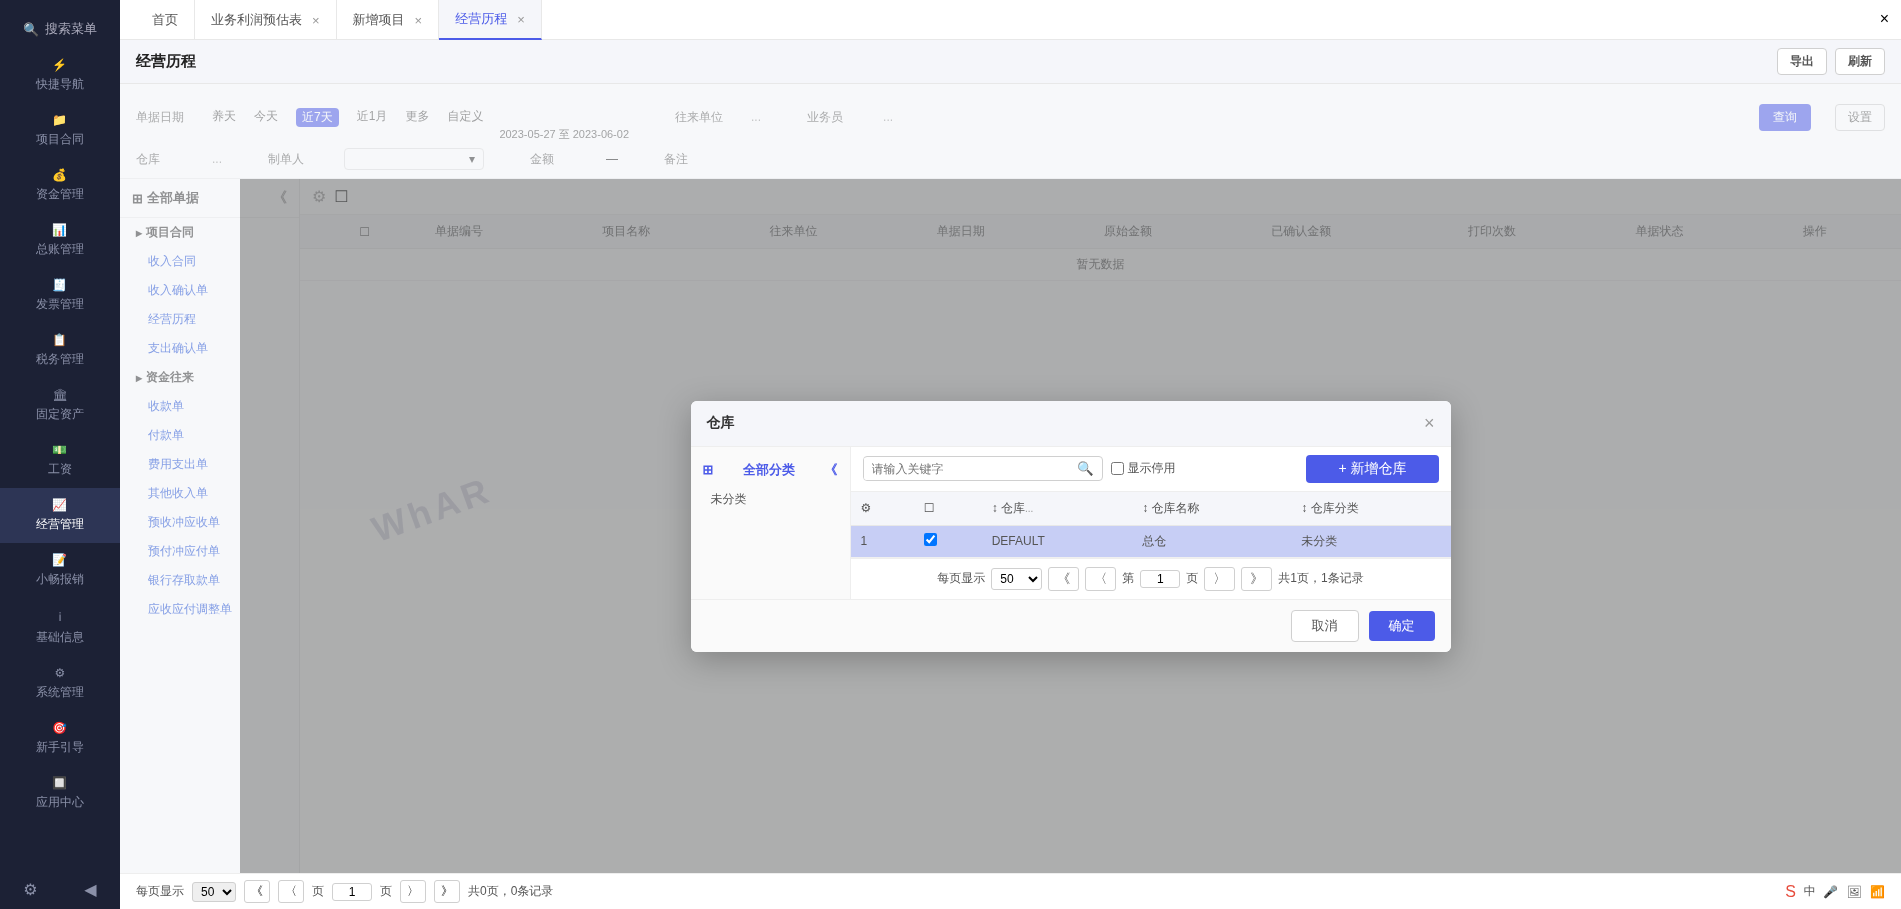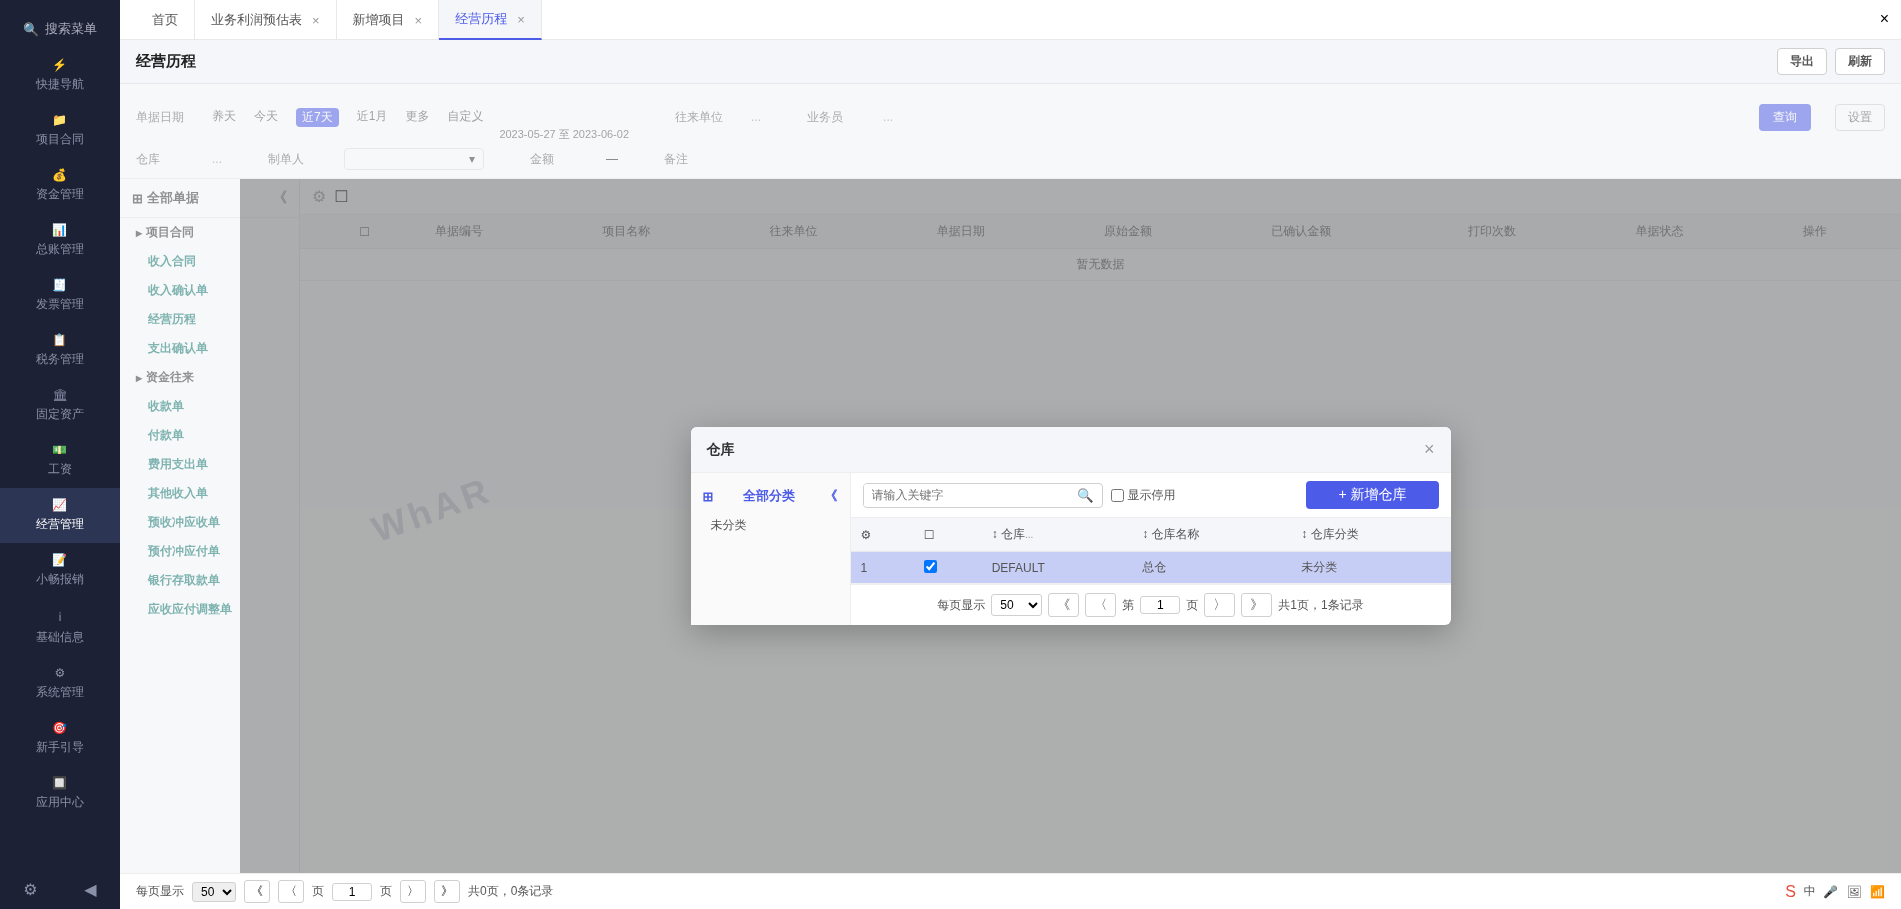--- a/index.html
+++ b/index.html
@@ -94,22 +94,22 @@
       position: absolute; left: 0; top: 0; bottom: 0; width: 180px;
       background: #fff; border-right: 1px solid #e8e8e8;
     }
     .left-panel-header {
       display: flex; align-items: center; justify-content: space-between;
       padding: 10px 12px; font-size: 13px; font-weight: bold; color: #333;
       border-bottom: 1px solid #eee;
     }
     .collapse-btn { cursor: pointer; color: #999; font-size: 14px; }
     .tree-item {
-      padding: 6px 16px; font-size: 12px; color: #0f766e; cursor: pointer;
-      display: flex; align-items: center; gap: 4px; font-weight: bold;
+      padding: 6px 16px; font-size: 12px; color: #1d4ed8; cursor: pointer;
+      display: flex; align-items: center; gap: 4px;
     }
     .tree-item.parent { font-weight: bold; color: #333; }
     .tree-item.child { padding-left: 28px; }
 
     
     .table-area {
       position: absolute; left: 180px; top: 0; right: 0; bottom: 0;
       background: #fff;
     }
     .table-toolbar {
@@ -585,20 +585,24 @@
               <span>第</span>
               <input class="modal-page-input" type="text" value="1" style="">
               <span>页</span>
               <button class="modal-page-btn">〉</button>
               <button class="modal-page-btn">》</button>
               <span>共1页，1条记录</span>
             </div>
           </div>
         </div>
 
+        <div class="modal-footer">
+          <button class="btn-cancel">取消</button>
+          <button class="btn-confirm">确定</button>
+        </div>
       </div>
     </div>
   </div>
 </div>
 
 <div class="bottom-bar">
   <span>每页显示</span>
   <select style="border:1px solid #d0d0d0;border-radius:3px;padding:1px 4px;font-size:12px;">
     <option>50</option>
   </select>

